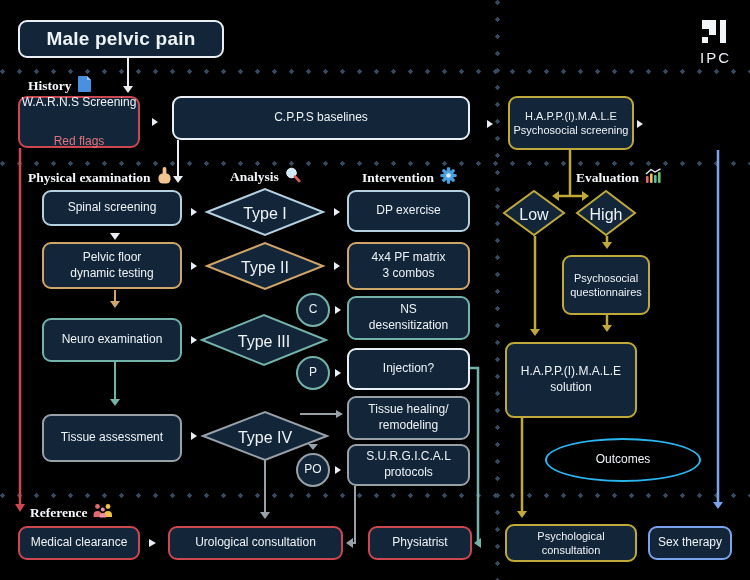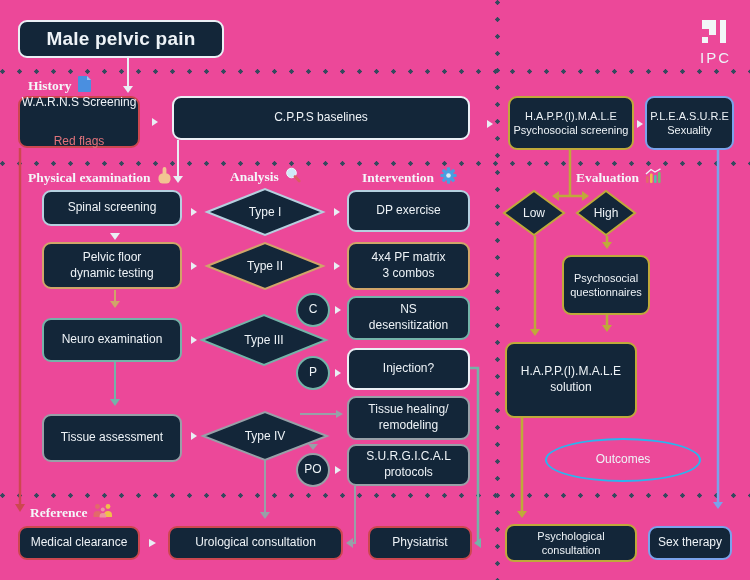--- a/index.html
+++ b/index.html
@@ -1,32 +1,32 @@
 <!DOCTYPE html>
 <html><head>
 <meta charset="utf-8">
 <style>
   html,body{margin:0;padding:0;background:#0e2133;}
-  #stage{position:relative;width:750px;height:580px;background:#ec4899;overflow:hidden;
+  #stage{position:relative;width:750px;height:580px;background:#000000;overflow:hidden;
          font-family:"Liberation Sans",sans-serif;color:#eef3f7;}
   .dots-h{position:absolute;height:5px;background-image:radial-gradient(circle 2px at 2.5px 2.5px,#36495e 2px,transparent 2.3px);background-size:17px 5px;background-repeat:repeat-x;}
   .dots-v{position:absolute;width:5px;background-image:radial-gradient(circle 2px at 2.5px 2.5px,#36495e 2px,transparent 2.3px);background-size:5px 17px;background-repeat:repeat-y;}
   svg.connectors{position:absolute;left:0;top:0;z-index:1;}
   .node{position:absolute;z-index:2;border:2px solid #eaeff5;border-radius:9px;background:#132639;
         display:flex;flex-direction:column;align-items:center;justify-content:center;
         text-align:center;font-size:12px;line-height:1.3;box-sizing:border-box;}
   .circle{border-radius:50%;}
   .b-white{border-color:#eaeff5}.b-red{border-color:#cd4750}.b-paleblue{border-color:#b5d0df}
   .b-tan{border-color:#d0a569}.b-teal{border-color:#74b3a9}.b-gray{border-color:#98a0a8}
   .b-gold{border-color:#bfa93a}.b-blue{border-color:#7aa3eb}.b-cyan{border-color:#2ab5ef}
   .accent-red{color:#e0737b;margin-top:23px;}
   .title{font-size:19px;font-weight:700;letter-spacing:.2px;}
   .hdr{position:absolute;z-index:2;display:flex;align-items:center;gap:6px;
        font-size:13.5px;font-weight:600;color:#f4f7fa;font-family:Liberation Serif, serif;}
-  .dlabel{position:absolute;z-index:2;font-size:12px;color:#eef3f7;text-align:center;}
+  .dlabel{position:absolute;z-index:2;font-size:16px;color:#eef3f7;text-align:center;}
   .small{font-size:11px;}
   .logo{position:absolute;z-index:2;text-align:left;}
   .logo .logotext{font-size:15px;letter-spacing:2px;color:#eef3f8;margin-top:1px;}
   .ellipse{border-radius:50%;background:transparent;border-width:2.5px;}
 </style>
 </head>
 <body>
 
 <div id="stage">
 
@@ -194,24 +194,20 @@
     <span>W.A.R.N.S Screening</span>
     <span class="accent-red">Red flags</span>
   </div>
   <div class="node b-white" style="left:172px;top:96px;width:298px;height:44px;">
     <span>C.P.P.S baselines</span>
   </div>
   <div class="node b-gold small" style="left:508px;top:96px;width:126px;height:54px;">
     <span>H.A.P.P.(I).M.A.L.E</span>
     <span>Psychosocial screening</span>
   </div>
-  <div class="node b-blue small" style="left:645px;top:96px;width:89px;height:54px;">
-    <span>P.L.E.A.S.U.R.E</span>
-    <span>Sexuality</span>
-  </div>
 
   <div class="node b-paleblue" style="left:42px;top:190px;width:140px;height:36px;">
     <span>Spinal screening</span>
   </div>
   <div class="node b-tan" style="left:42px;top:242px;width:140px;height:47px;">
     <span>Pelvic floor</span>
     <span>dynamic testing</span>
   </div>
   <div class="node b-teal" style="left:42px;top:318px;width:140px;height:44px;">
     <span>Neuro examination</span>

